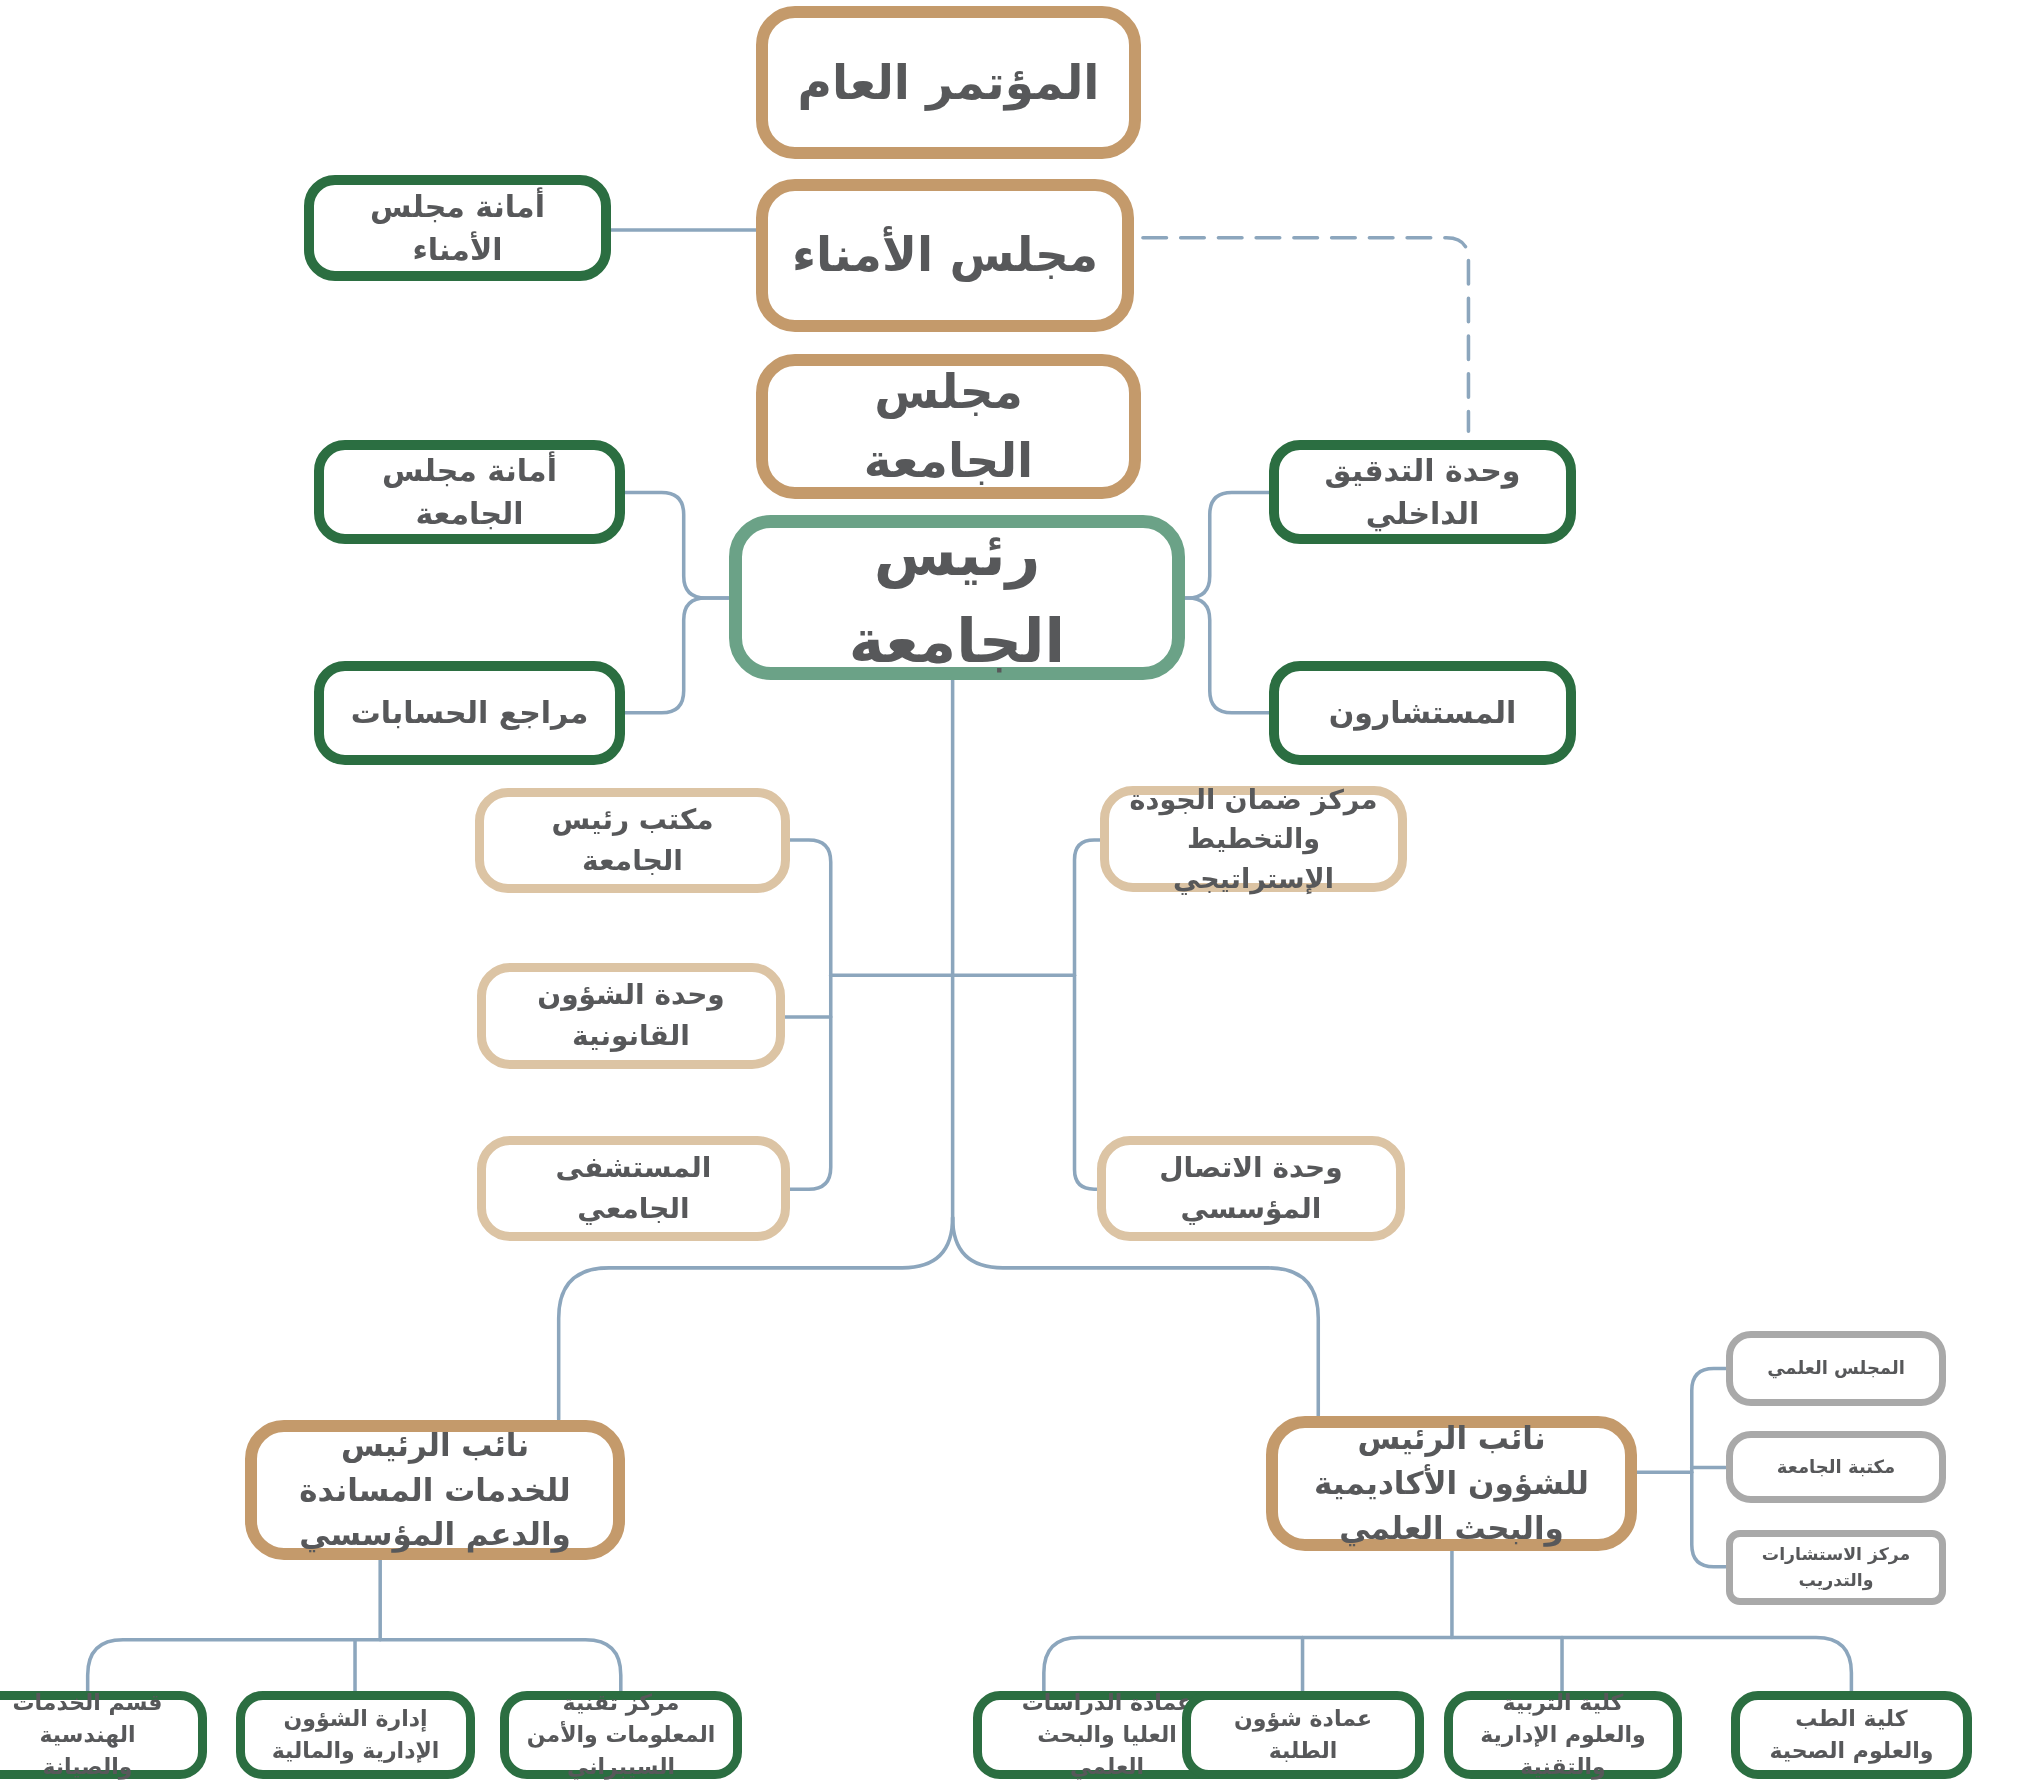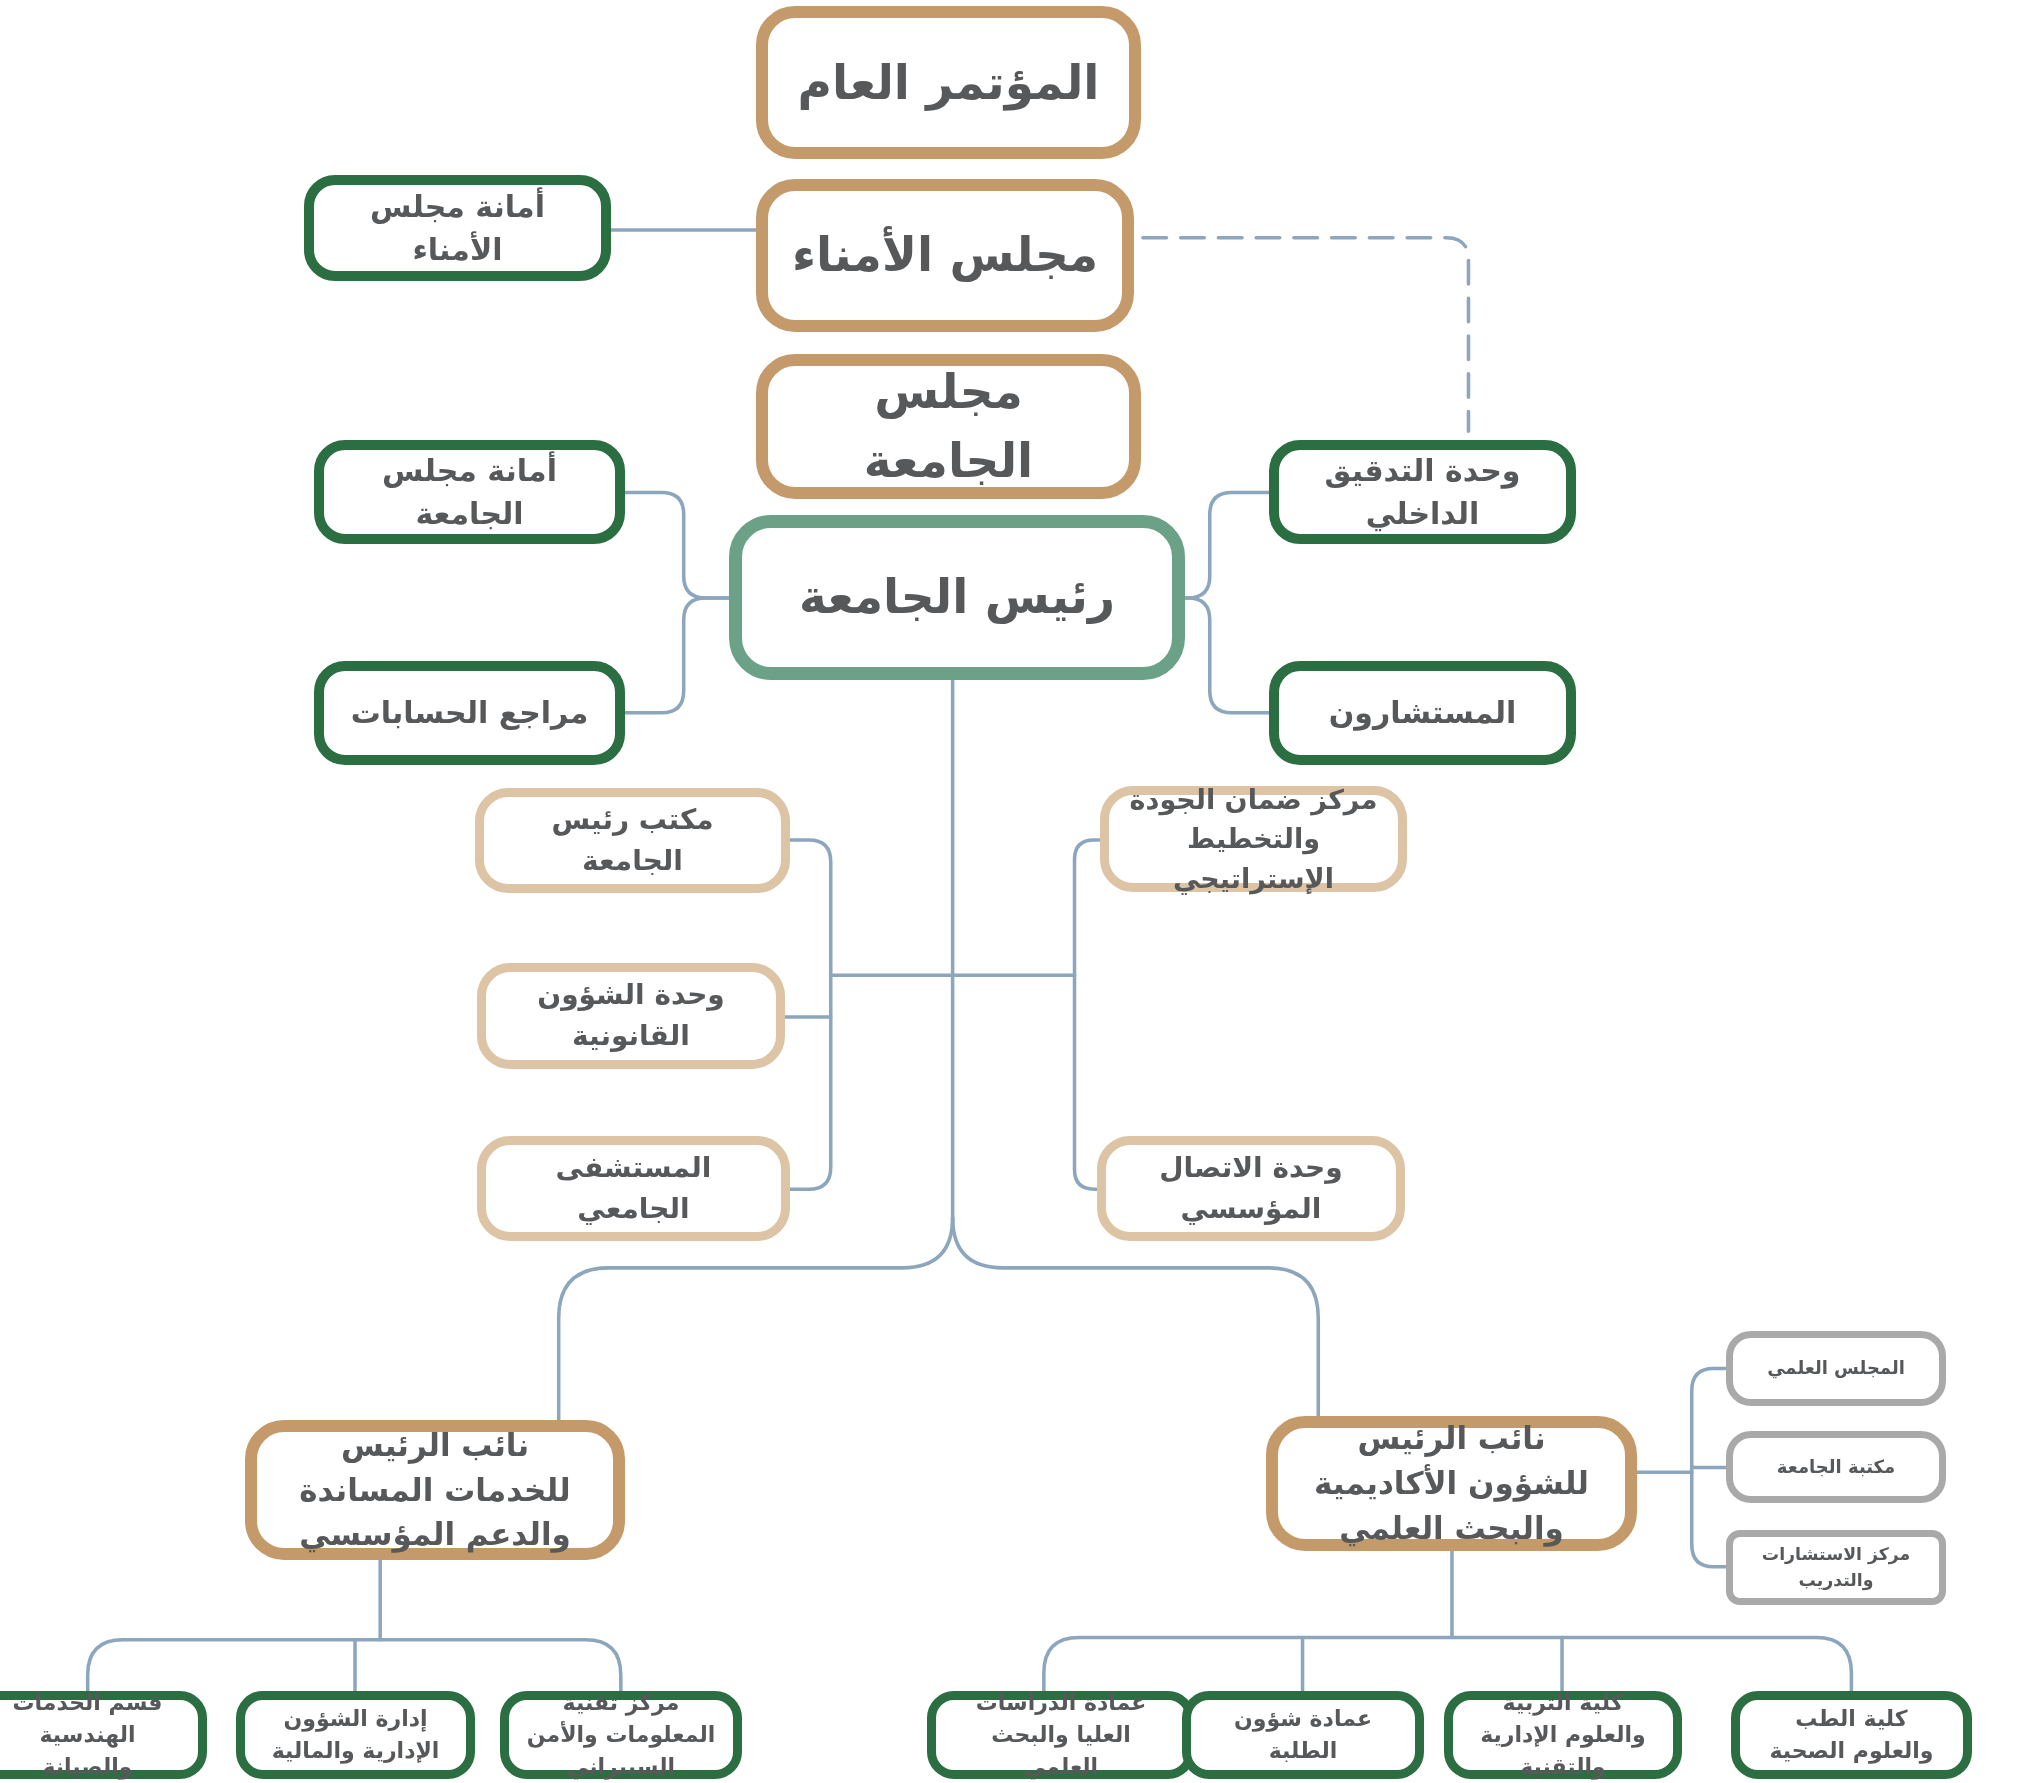--- a/index.html
+++ b/index.html
@@ -51,36 +51,36 @@
       <path d="M 2045 2082 V 2150"></path>
       <path d="M 2253 1740 H 2238 Q 2210 1740 2210 1768 V 1964 Q 2210 1992 2238 1992 H 2253"></path>
       <path d="M 2210 1866 H 2253"></path>
       <path d="M 2140 1872 H 2210"></path>
     </svg>
 
 <div class="node tan" style="left: 802px; top: 6.3px; width: 385px; height: 153px; font-size: 47px;">المؤتمر العام</div>
     <div class="node tan" style="left: 802px; top: 179px; width: 378px; height: 153px; font-size: 47px;">مجلس الأمناء</div>
     <div class="node green" style="left: 350px; top: 175px; width: 307px; height: 106px; font-size: 30px;">أمانة مجلس الأمناء</div>
     <div class="node tan" style="left: 802px; top: 354px; width: 385px; height: 145px; font-size: 47px;">مجلس الجامعة</div>
-    <div class="node sage" style="left: 775px; top: 515px; width: 456px; height: 165px; font-size: 47px;">رئيس الجامعة</div>
+    <div class="node sage" style="left: 775px; top: 515px; width: 456px; height: 165px; font-size: 60px;">رئيس الجامعة</div>
     <div class="node green" style="left: 360px; top: 440px; width: 311px; height: 104px; font-size: 30px;">أمانة مجلس الجامعة</div>
     <div class="node green" style="left: 360px; top: 661px; width: 311px; height: 104px; font-size: 30px;">مراجع الحسابات</div>
     <div class="node green" style="left: 1315px; top: 440px; width: 307px; height: 104px; font-size: 30px;">وحدة التدقيق الداخلي</div>
     <div class="node green" style="left: 1315px; top: 661px; width: 307px; height: 104px; font-size: 30px;">المستشارون</div>
     <div class="node tan-light" style="left: 521px; top: 788px; width: 315px; height: 105px; font-size: 28px;">مكتب رئيس الجامعة</div>
     <div class="node tan-light" style="left: 1146px; top: 786px; width: 307px; height: 106px; font-size: 27px;">مركز ضمان الجودة والتخطيط الإستراتيجي</div>
     <div class="node tan-light" style="left: 523px; top: 963px; width: 308px; height: 106px; font-size: 28px;">وحدة الشؤون القانونية</div>
     <div class="node tan-light" style="left: 523px; top: 1136px; width: 313px; height: 105px; font-size: 28px;">المستشفى الجامعي</div>
     <div class="node tan-light" style="left: 1143px; top: 1136px; width: 308px; height: 105px; font-size: 28px;">وحدة الاتصال المؤسسي</div>
     <div class="node tan" style="left: 291px; top: 1420px; width: 380px; height: 140px; font-size: 31px;">نائب الرئيس للخدمات المساندة والدعم المؤسسي</div>
     <div class="node tan" style="left: 1312px; top: 1416px; width: 371px; height: 135px; font-size: 31px;">نائب الرئيس للشؤون الأكاديمية والبحث العلمي</div>
     <div class="node gray" style="left: 1772px; top: 1331px; width: 220px; height: 75px; font-size: 18px;">المجلس العلمي</div>
     <div class="node gray" style="left: 1772px; top: 1431px; width: 220px; height: 72px; font-size: 18px;">مكتبة الجامعة</div>
     <div class="node gray" style="left: 1772px; top: 1530px; width: 220px; height: 75px; font-size: 17.3px; border-radius: 14px;">مركز الاستشارات والتدريب</div>
     <div class="node green-sm" style="left: 14px; top: 1691px; width: 239px; height: 88px; font-size: 22px;">قسم الخدمات الهندسية والصيانة</div>
     <div class="node green-sm" style="left: 282px; top: 1691px; width: 239px; height: 88px; font-size: 22px;">إدارة الشؤون الإدارية والمالية</div>
     <div class="node green-sm" style="left: 546px; top: 1691px; width: 242px; height: 88px; font-size: 22px;">مركز تقنية المعلومات والأمن السيبراني</div>
-    <div class="node green-sm" style="left: 973px; top: 1691px; width: 268px; height: 88px; font-size: 22px;">عمادة الدراسات العليا والبحث العلمي</div>
+    <div class="node green-sm" style="left: 1019px; top: 1691px; width: 268px; height: 88px; font-size: 22px;">عمادة الدراسات العليا والبحث العلمي</div>
     <div class="node green-sm" style="left: 1228px; top: 1691px; width: 242px; height: 88px; font-size: 22px;">عمادة شؤون الطلبة</div>
     <div class="node green-sm" style="left: 1490px; top: 1691px; width: 238px; height: 88px; font-size: 22px;">كلية التربية والعلوم الإدارية والتقنية</div>
     <div class="node green-sm" style="left: 1777px; top: 1691px; width: 241px; height: 88px; font-size: 22px;">كلية الطب والعلوم الصحية</div>
   </div>
 
 
 </body></html>

